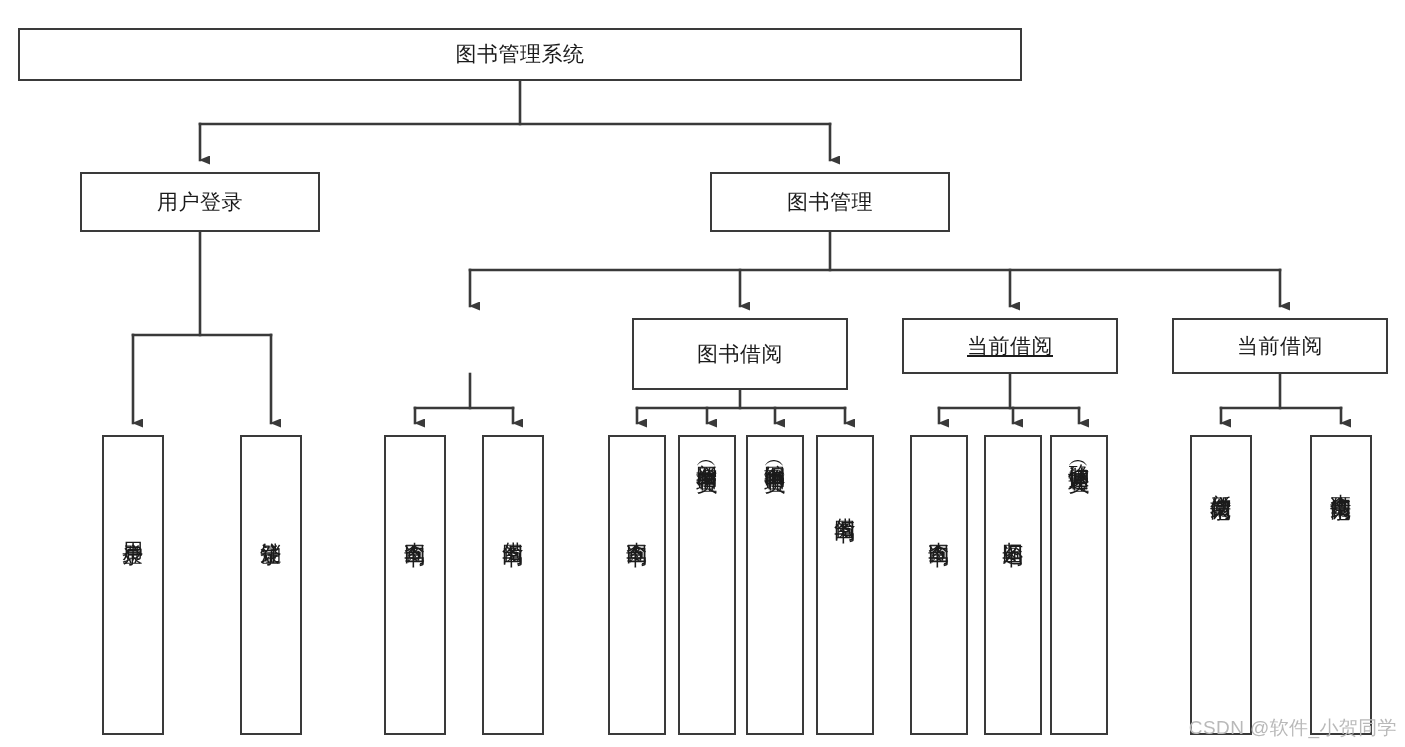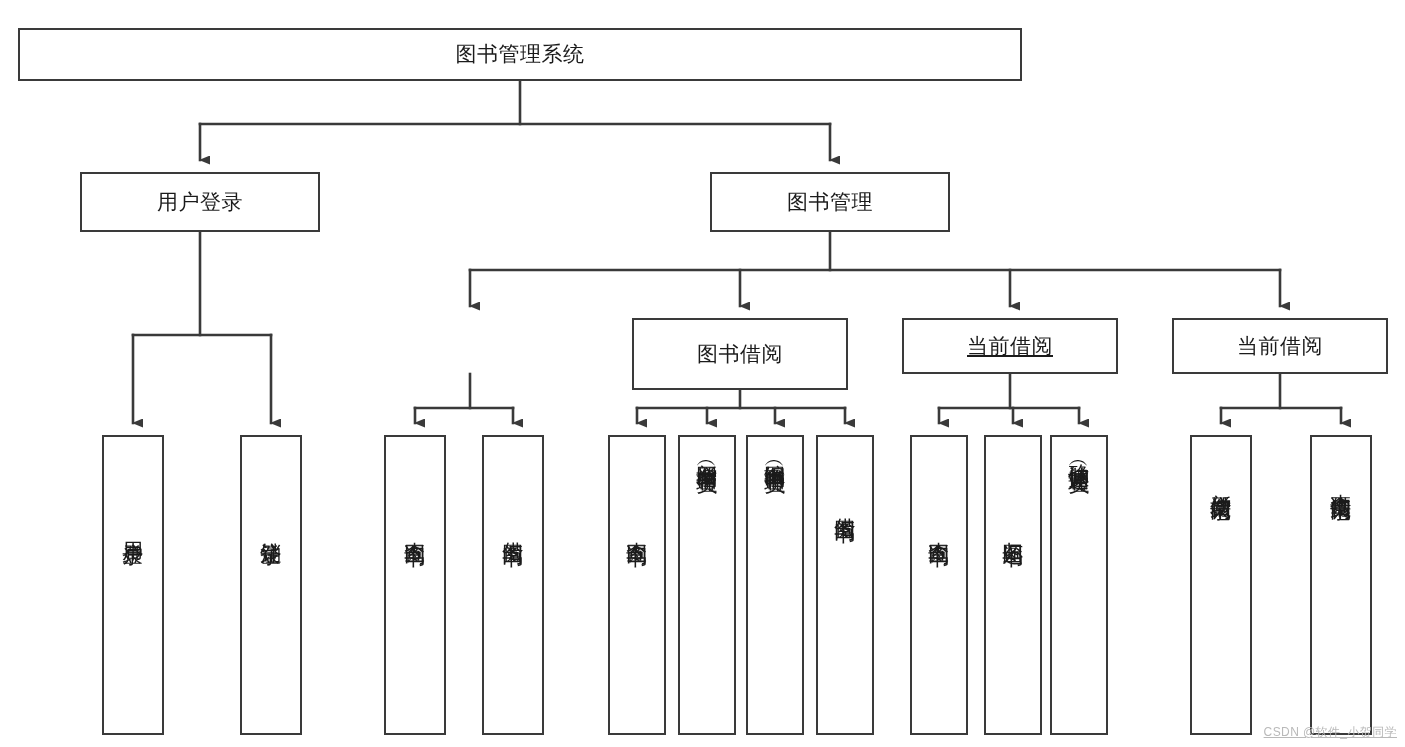--- a/index.html
+++ b/index.html
@@ -68,25 +68,24 @@
   .node-leaf.leaf-short .label {
     margin-top: 82px;
   }
   .node-leaf.leaf-med .label {
     margin-top: 34px;
   }
   .watermark {
     position: absolute;
     right: 8px;
     bottom: 6px;
-    font-size: 12px;
+    font-size: 19px;
     color: #b9b9b9;
     white-space: nowrap;
     letter-spacing: 0.4px;
-    text-decoration: underline;
   }
 </style>
 </head>
 <body>
 
 <div id="diagram-root">
 
   <svg class="connector-layer" viewBox="0 0 1405 747">
     <defs>
       <marker id="arrowhead" markerWidth="9" markerHeight="11" refX="4.5" refY="10" orient="auto" markerUnits="userSpaceOnUse">

